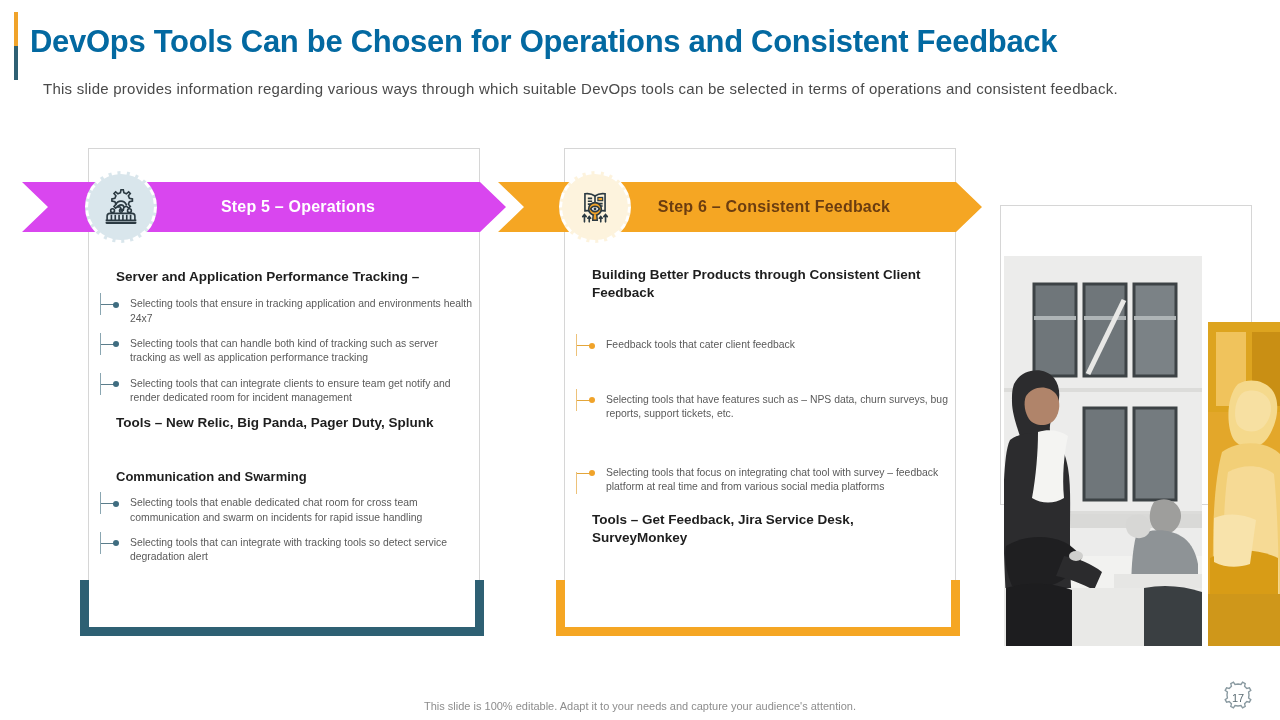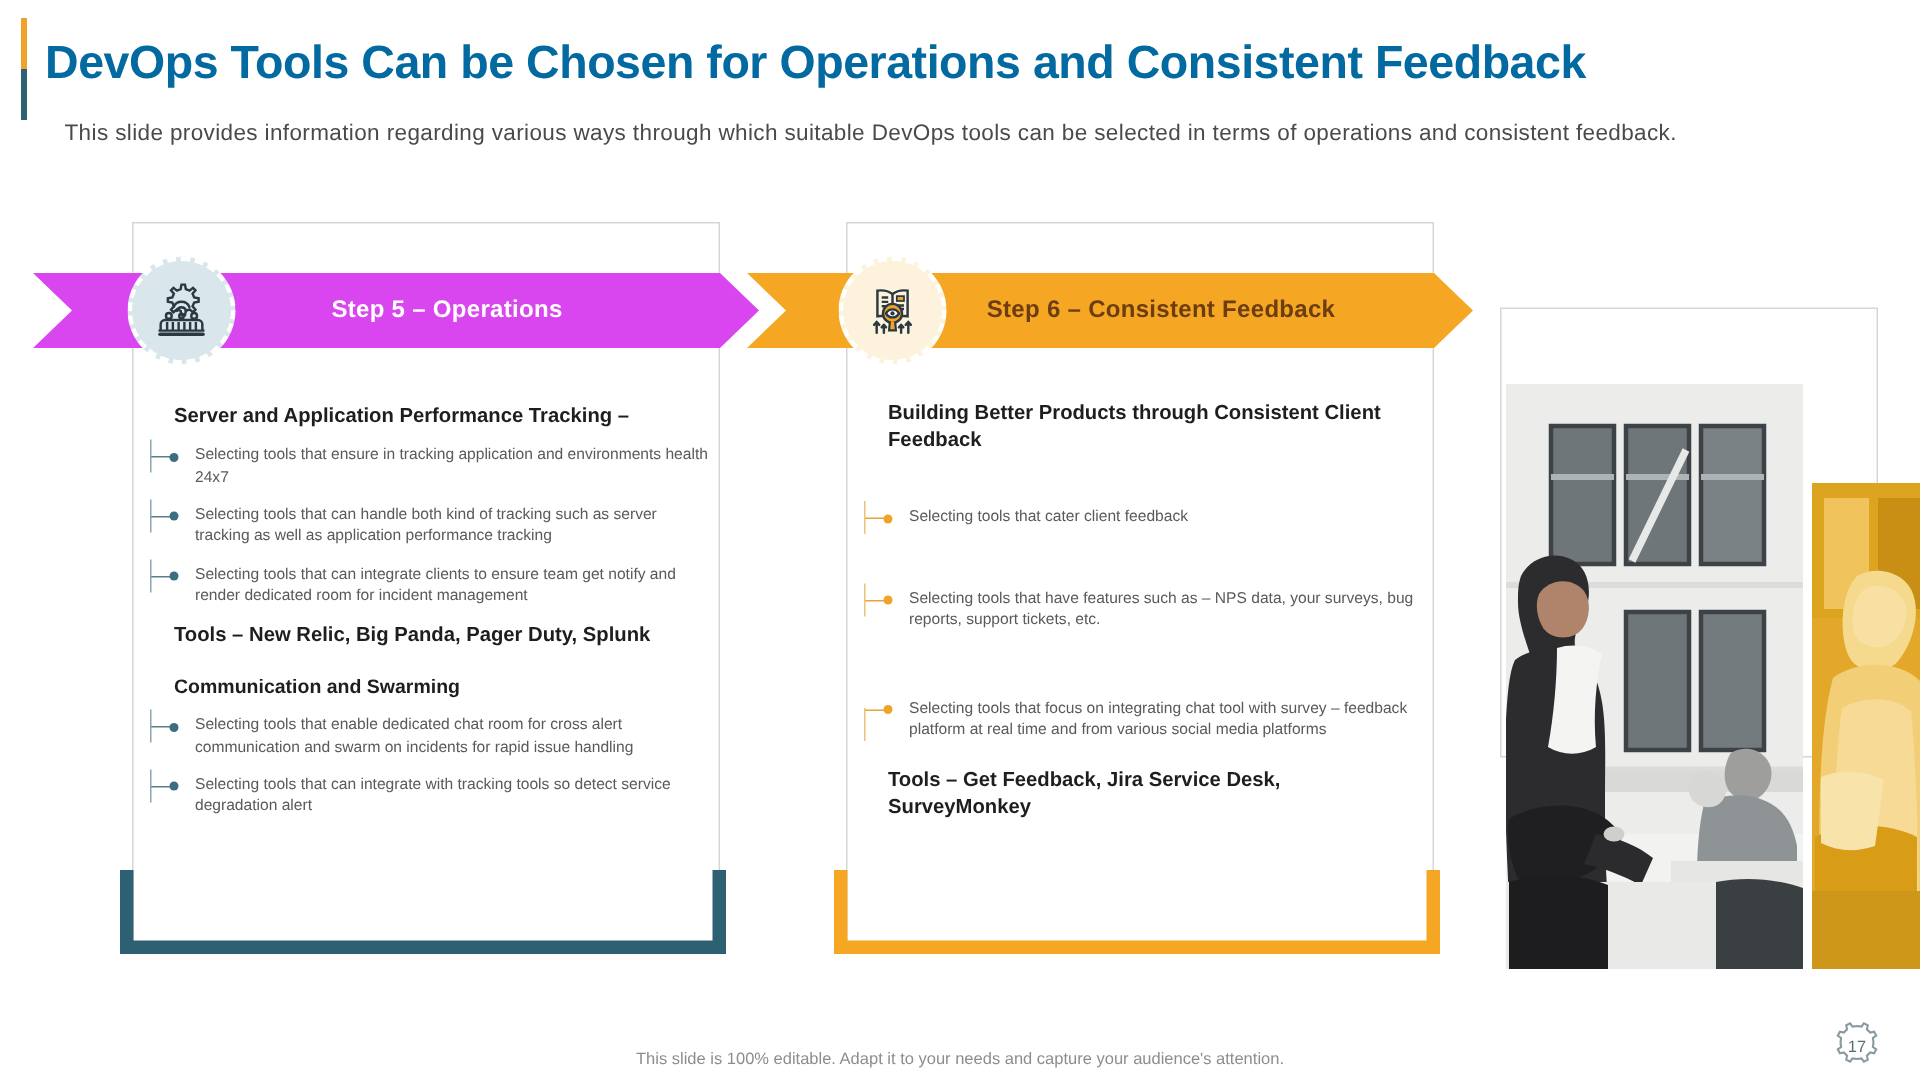--- a/index.html
+++ b/index.html
@@ -204,32 +204,32 @@
 </div>
 
 <div class="card-body left">
   <div class="section-heading">Server and Application  Performance Tracking  –</div>
   <ul class="bullets" style="margin-top:11px;">
     <li class="bullet" style="margin-bottom:11px;"><span class="rail"></span><span>Selecting tools that ensure in tracking application and environments health 24x7</span></li>
     <li class="bullet" style="margin-bottom:11px;"><span class="rail"></span><span>Selecting tools that can handle both kind of tracking such as server tracking as well as application performance tracking</span></li>
     <li class="bullet" style="margin-bottom:9px;"><span class="rail"></span><span>Selecting tools that can integrate clients to ensure team get notify  and render dedicated room for incident management</span></li>
   </ul>
   <div class="tools-line" style="margin-top:9px;">Tools – New Relic, Big Panda, Pager Duty,  Splunk</div>
-  <div class="section-heading sub" style="margin-top:16px;">Communication  and Swarming</div>
+  <div class="section-heading sub" style="margin-top:35px;">Communication  and Swarming</div>
   <ul class="bullets" style="margin-top:11px;">
-    <li class="bullet" style="margin-bottom:11px;"><span class="rail"></span><span>Selecting tools that enable dedicated chat room for cross alert communication and swarm on incidents for rapid issue handling</span></li>
+    <li class="bullet" style="margin-bottom:11px;"><span class="rail"></span><span>Selecting tools that enable dedicated chat room for cross team communication and swarm on incidents for rapid issue handling</span></li>
     <li class="bullet" style="margin-bottom:9px;"><span class="rail"></span><span>Selecting tools that can integrate with tracking tools so detect service degradation alert</span></li>
   </ul>
 </div>
 
 <div class="card-body right">
   <div class="section-heading" style="margin-top:-2px; width:330px;">Building Better Products through Consistent Client Feedback</div>
   <ul class="bullets right" style="margin-top:36px;">
-    <li class="bullet" style="margin-bottom:40px;"><span class="rail"></span><span>Selecting tools that cater client feedback</span></li>
-    <li class="bullet" style="margin-bottom:44px;"><span class="rail"></span><span>Selecting tools that have features such as – NPS data, your surveys, bug reports, support tickets, etc.</span></li>
+    <li class="bullet" style="margin-bottom:40px;"><span class="rail"></span><span>Feedback tools that cater client feedback</span></li>
+    <li class="bullet" style="margin-bottom:44px;"><span class="rail"></span><span>Selecting tools that have features such as – NPS data, churn surveys, bug reports, support tickets, etc.</span></li>
     <li class="bullet"><span class="rail" style="top:6px;"></span><span>Selecting tools that focus on integrating chat tool with survey – feedback platform at real time and from various social media platforms</span></li>
   </ul>
   <div class="tools-line" style="margin-top:17px; width:300px;">Tools – Get Feedback, Jira Service Desk, SurveyMonkey</div>
 </div>
 
 <div class="photo-frame"></div>
 
 <div class="photo-main">
   <svg width="198" height="390" viewBox="0 0 198 390">
     <rect width="198" height="390" fill="#f2f2f0"></rect>

